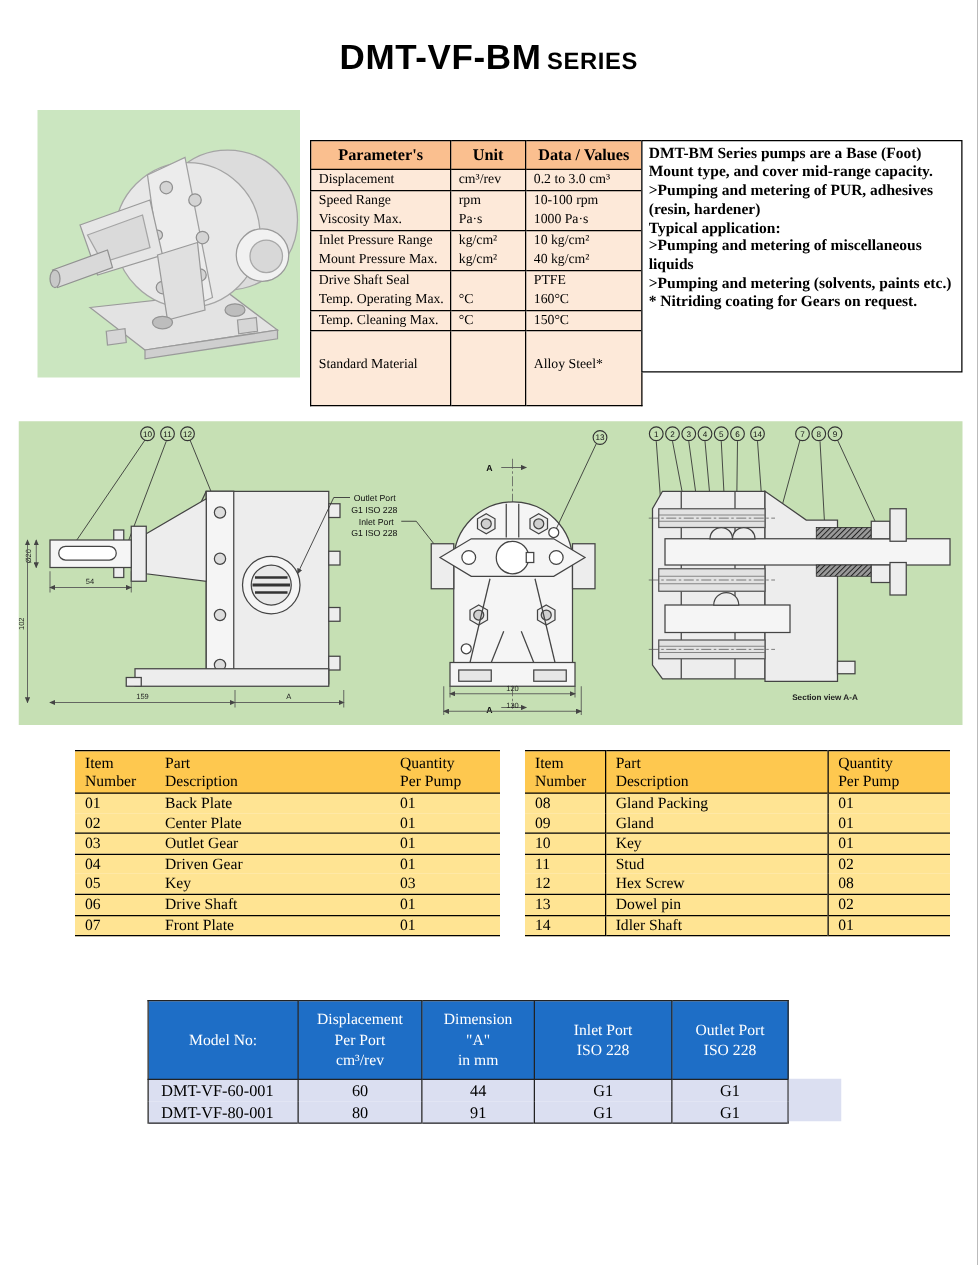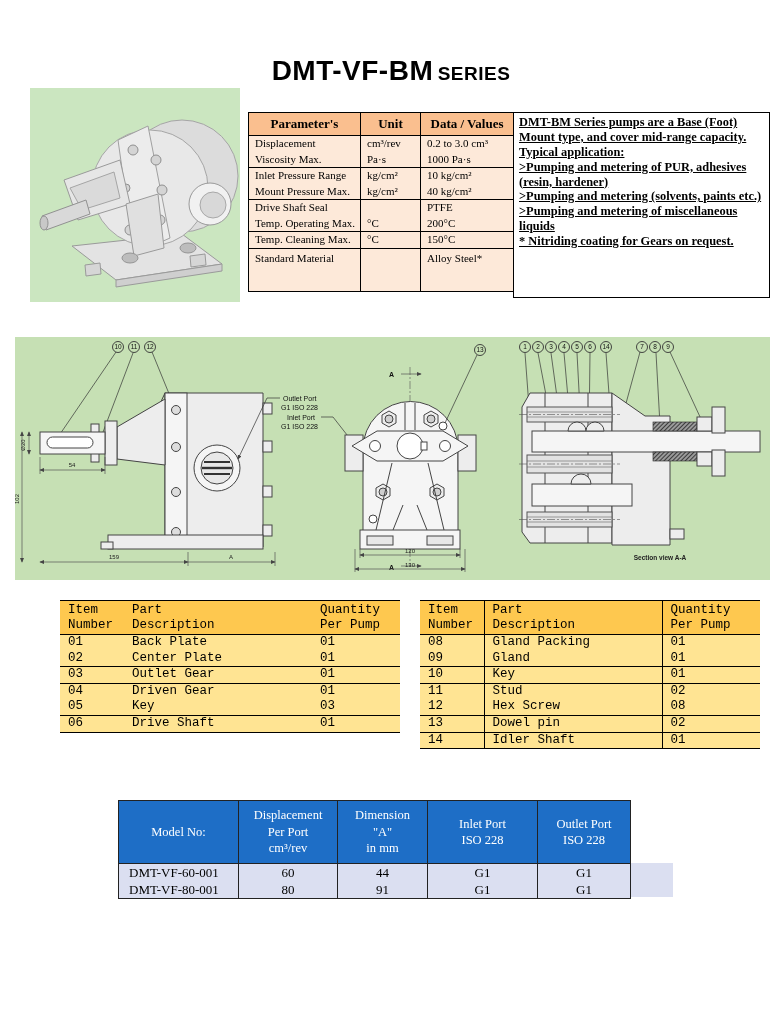--- a/index.html
+++ b/index.html
@@ -1,56 +1,56 @@
 <!DOCTYPE html>
 <html style="--green-photo: #cbe6c0; --green-panel: #c6e0b4; --spec-header-bg: #fabf8f; --spec-body-bg: #fde9d9; --parts-header-bg: #fec84f; --parts-body-bg: #ffe493; --model-header-bg: #1e6ec6; --model-body-bg: #dbdff1;"><head>
 <meta charset="utf-8">
 <style>
   html,body { margin:0; padding:0; background:#888; }
   #page { position:relative; width:782px; height:1012px; background:#fff; overflow:hidden;
           font-family:"Liberation Serif", serif; }
 
   
   .title { position:absolute; top:30px; left:0; width:100%; text-align:center;
-           font-family:"Liberation Sans", sans-serif; font-weight:bold; color:#000;margin-top:25px; }
+           font-family:"Liberation Sans", sans-serif; font-weight:bold; color:#000; }
   .title .main { font-size:28px; letter-spacing:0.5px; }
   .title .suffix { font-size:19px; letter-spacing:0.5px; }
 
   
   .photo-panel { position:absolute; left:30px; top:88px; width:210px; height:214px;
                  background:var(--green-photo,#cbe6c0); }
 
   
   .spec { position:absolute; left:248px; top:112px; }
   .spec-table { border-collapse:collapse; table-layout:fixed; width:265px;
                 border:1px solid #000; font-family:"Liberation Serif", serif; }
   .spec-table th { background:var(--spec-header-bg,#fabf8f); border:1px solid #000;
                    font-weight:bold; font-size:13px; padding:3px 2px; }
   .spec-table td { background:var(--spec-body-bg,#fde9d9); font-size:11px;
                    line-height:13.5px; padding:1px 4px 1px 6px; vertical-align:middle; }
   .spec-table td+td { border-left:1px solid #000; }
   .spec-table tr.sep td { border-top:1px solid #000; }
-  .spec-table tr.tall td { height:38px; vertical-align:top; padding-top:3px; }
+  .spec-table tr.tall td { height:38px; vertical-align:top; padding-top:20px; }
 
   
   .desc { position:absolute; left:513px; top:112px; width:257px; height:186px;
           box-sizing:border-box; border:1px solid #000; background:#fff;
           padding:2px 5px; font-weight:bold; font-size:12.4px; line-height:1.2;
-          color:#000;text-decoration:underline; }
+          color:#000; }
 
   
   .drawing-band { position:absolute; left:15px; top:337px; width:755px; height:243px;
                   background:var(--green-panel,#c6e0b4); }
 
   
   .parts-left  { position:absolute; left:60px;  top:600px; }
   .parts-right { position:absolute; left:420px; top:600px; }
   .parts-table { border-collapse:collapse; table-layout:fixed; width:340px;
                  border-top:1px solid #000; border-bottom:1px solid #000;
-                 font-family:Liberation Mono, monospace; }
+                 font-family:Liberation Serif, serif; }
   .parts-table th { background:var(--parts-header-bg,#fec84f); font-weight:normal;
                     font-size:12.5px; line-height:15px; text-align:left;
                     padding:2px 8px 1px 8px; vertical-align:top; }
   .parts-table td { background:var(--parts-body-bg,#ffe493); font-size:12.5px;
                     line-height:15.6px; padding:0 8px; }
   .parts-table tr.sep td { border-top:1px solid #000; }
   .parts-table.cols th+th, .parts-table.cols td+td { border-left:1px solid #000; }
 
   
   .model-wrap { position:absolute; left:118px; top:800px; }
@@ -138,20 +138,25 @@
           <th>Unit</th>
           <th>Data / Values</th>
         </tr>
       </thead>
       <tbody>
           <tr class="sep">
             <td>Displacement</td>
             <td>cm³/rev</td>
             <td>0.2 to 3.0 cm³</td>
           </tr>
+          <tr class="sep">
+            <td>Speed Range</td>
+            <td>rpm</td>
+            <td>10-100 rpm</td>
+          </tr>
           <tr>
             <td>Viscosity Max.</td>
             <td>Pa·s</td>
             <td>1000 Pa·s</td>
           </tr>
           <tr class="sep">
             <td>Inlet Pressure Range</td>
             <td>kg/cm²</td>
             <td>10 kg/cm²</td>
           </tr>
@@ -161,42 +166,42 @@
             <td>40 kg/cm²</td>
           </tr>
           <tr class="sep">
             <td>Drive Shaft Seal</td>
             <td></td>
             <td>PTFE</td>
           </tr>
           <tr>
             <td>Temp. Operating Max.</td>
             <td>°C</td>
-            <td>200°C</td>
+            <td>160°C</td>
           </tr>
           <tr class="sep">
             <td>Temp. Cleaning Max.</td>
             <td>°C</td>
             <td>150°C</td>
           </tr>
           <tr class="sep tall">
             <td>Standard Material</td>
             <td></td>
             <td>Alloy Steel*</td>
           </tr>
         </tbody>
     </table>
   </div>
 
   <div class="desc">
       <div>DMT-BM Series pumps are a Base (Foot) Mount type, and cover mid-range capacity.</div>
+      <div>&gt;Pumping and metering of PUR, adhesives (resin, hardener)</div>
       <div>Typical application:</div>
-      <div>&gt;Pumping and metering of PUR, adhesives (resin, hardener)</div>
+      <div>&gt;Pumping and metering of miscellaneous liquids</div>
       <div>&gt;Pumping and metering (solvents, paints etc.)</div>
-      <div>&gt;Pumping and metering of miscellaneous liquids</div>
       <div>* Nitriding coating for Gears on request.</div>
     </div>
 
   <div class="drawing-band">
     <svg width="755" height="243" viewBox="0 0 755 243">
       <defs>
         <marker id="arr" markerWidth="7" markerHeight="6" refX="6" refY="3" orient="auto-start-reverse">
           <path d="M0,0 L7,3 L0,6 Z" fill="#444"></path>
         </marker>
         <pattern id="hatch" width="3" height="3" patternTransform="rotate(45)" patternUnits="userSpaceOnUse">
@@ -449,20 +454,25 @@
           <tr>
             <td>05</td>
             <td>Key</td>
             <td>03</td>
           </tr>
           <tr class="sep">
             <td>06</td>
             <td>Drive Shaft</td>
             <td>01</td>
           </tr>
+          <tr class="sep">
+            <td>07</td>
+            <td>Front Plate</td>
+            <td>01</td>
+          </tr>
         </tbody>
     </table>
   </div>
 
   <div class="parts-right">
     <table class="parts-table cols">
       <colgroup>
           <col style="width:64px">
           <col style="width:178px">
           <col style="width:98px">

